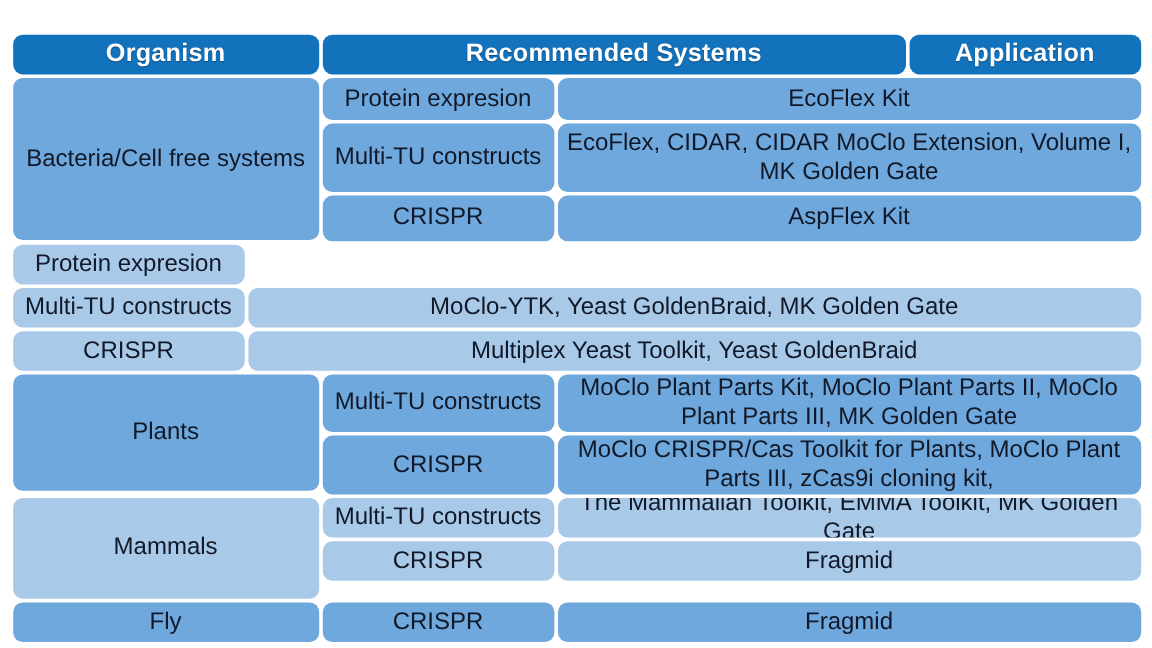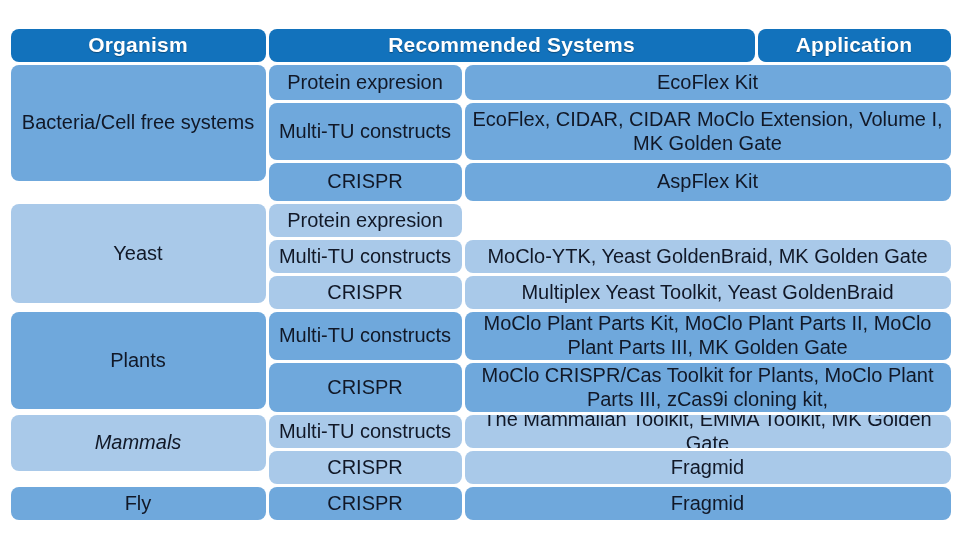--- a/index.html
+++ b/index.html
@@ -84,39 +84,38 @@
 
 <div id="table-wrap">
 
   <div class="trow header-row">
     <div class="cell hcell c-organism">Organism</div>
     <div class="cell hcell c-systems">Recommended Systems</div>
     <div class="cell hcell c-application">Application</div>
   </div>
 
   <div class="group">
-    <div class="cell band-dark c-organism" style="height:116px;">Bacteria/Cell free systems</div>
+    <div class="cell band-dark c-organism" style="height:135px;">Bacteria/Cell free systems</div>
     <div class="group-sub">
       <div class="trow">
         <div class="cell band-dark c-application h-35">Protein expresion</div>
         <div class="cell band-dark c-systems h-35">EcoFlex Kit</div>
       </div>
       <div class="trow">
         <div class="cell band-dark c-application h-57" style="height:57px;">Multi-TU constructs</div>
         <div class="cell band-dark c-systems" style="height:57px;">EcoFlex, CIDAR, CIDAR MoClo Extension, Volume I, MK Golden Gate</div>
       </div>
       <div class="trow">
         <div class="cell band-dark c-application" style="height:38px;">CRISPR</div>
         <div class="cell band-dark c-systems" style="height:38px;">AspFlex Kit</div>
       </div>
     </div>
   </div>
 
   <div class="group">
-    <div class="cell band-light c-organism" style="height:99px;">Yeast</div>
     <div class="group-sub">
       <div class="trow">
         <div class="cell band-light c-application h-33">Protein expresion</div>
       </div>
       <div class="trow">
         <div class="cell band-light c-application h-33">Multi-TU constructs</div>
         <div class="cell band-light c-systems h-33">MoClo-YTK, Yeast GoldenBraid, MK Golden Gate</div>
       </div>
       <div class="trow">
         <div class="cell band-light c-application h-33">CRISPR</div>
@@ -133,21 +132,21 @@
         <div class="cell band-dark c-systems" style="height:48px;">MoClo Plant Parts Kit, MoClo Plant Parts II, MoClo Plant Parts III, MK Golden Gate</div>
       </div>
       <div class="trow">
         <div class="cell band-dark c-application" style="height:49px;">CRISPR</div>
         <div class="cell band-dark c-systems" style="height:49px;">MoClo CRISPR/Cas Toolkit for Plants, MoClo Plant Parts III, zCas9i cloning kit,</div>
       </div>
     </div>
   </div>
 
   <div class="group">
-    <div class="cell band-light c-organism" style="height:56px;font-style:italic;">Mammals</div>
+    <div class="cell band-light c-organism" style="height:84px;">Mammals</div>
     <div class="group-sub">
       <div class="trow">
         <div class="cell band-light c-application h-33">Multi-TU constructs</div>
         <div class="cell band-light c-systems h-33">The Mammalian Toolkit, EMMA Toolkit, MK Golden Gate</div>
       </div>
       <div class="trow">
         <div class="cell band-light c-application h-33">CRISPR</div>
         <div class="cell band-light c-systems h-33">Fragmid</div>
       </div>
     </div>

